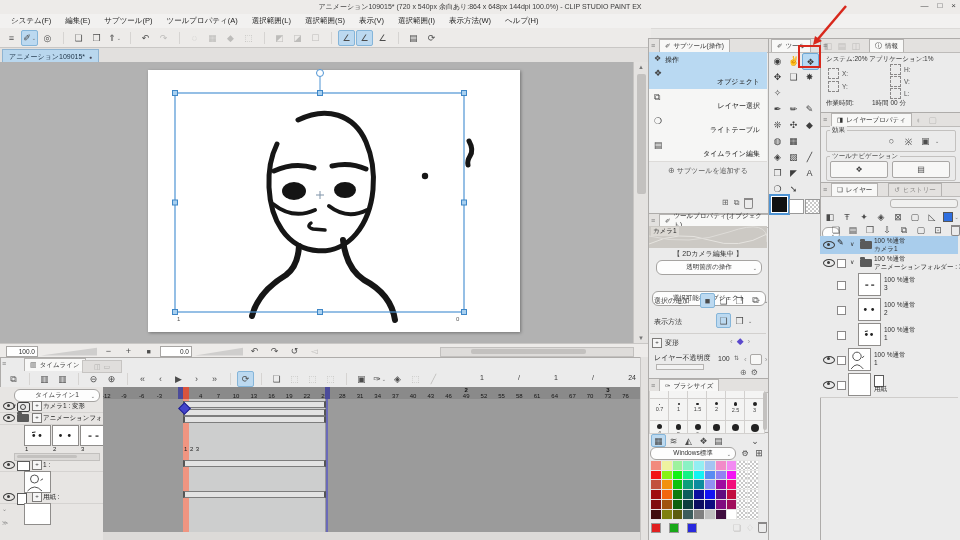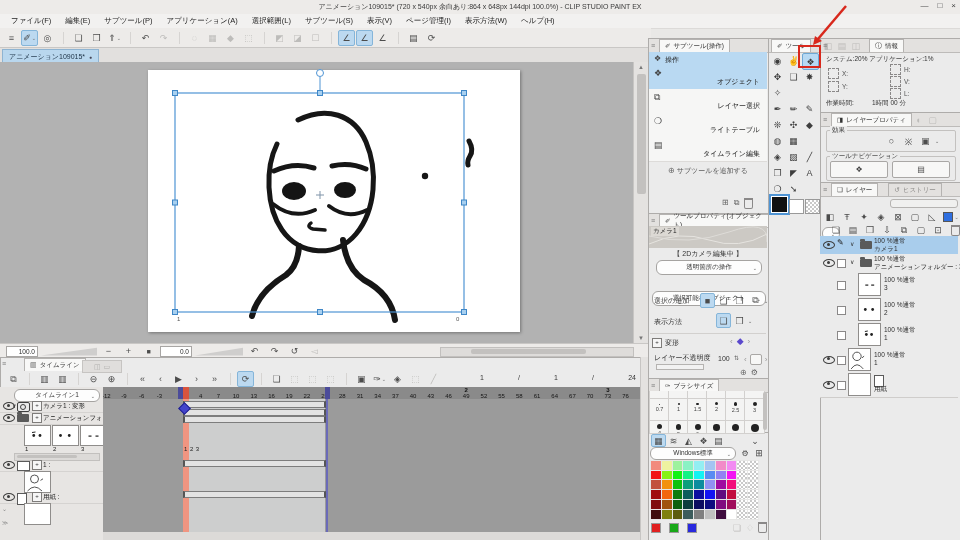--- a/index.html
+++ b/index.html
@@ -82,28 +82,28 @@
   <div class="abs titlebar" style="left:0;top:0;width:960px;height:14px">
     <span class="wtitle">アニメーション109015* (720 x 540px 余白あり:864 x 648px 144dpi 100.0%) - CLIP STUDIO PAINT EX</span>
     <span class="wctrls">
       <span>—</span>
       <span>□</span>
       <span>×</span>
     </span>
   </div>
 
   <div class="abs menubar" id="menubar" style="left:0;top:14px;width:960px;height:14px">
-      <span class="mitem">ファイル(F)</span>
+      <span class="mitem">システム(F)</span>
       <span class="mitem">編集(E)</span>
       <span class="mitem">サブツール(P)</span>
-      <span class="mitem">アプリケーション(A)</span>
+      <span class="mitem">ツールプロパティ(A)</span>
       <span class="mitem">選択範囲(L)</span>
-      <span class="mitem">サブツール(S)</span>
+      <span class="mitem">選択範囲(S)</span>
       <span class="mitem">表示(V)</span>
-      <span class="mitem">ページ管理(I)</span>
+      <span class="mitem">選択範囲(I)</span>
       <span class="mitem">表示方法(W)</span>
       <span class="mitem">ヘルプ(H)</span>
     </div>
 
   <div class="abs tbar" id="main-toolbar" style="left:0;top:28px;width:648px;height:19px">
       <span class="ic">≡</span>
       <span class="ic on">✐<span class="dd">⌄</span></span>
       <span class="ic">◎</span>
       <span class="tsep"></span>
       <span class="ic">❏</span>

